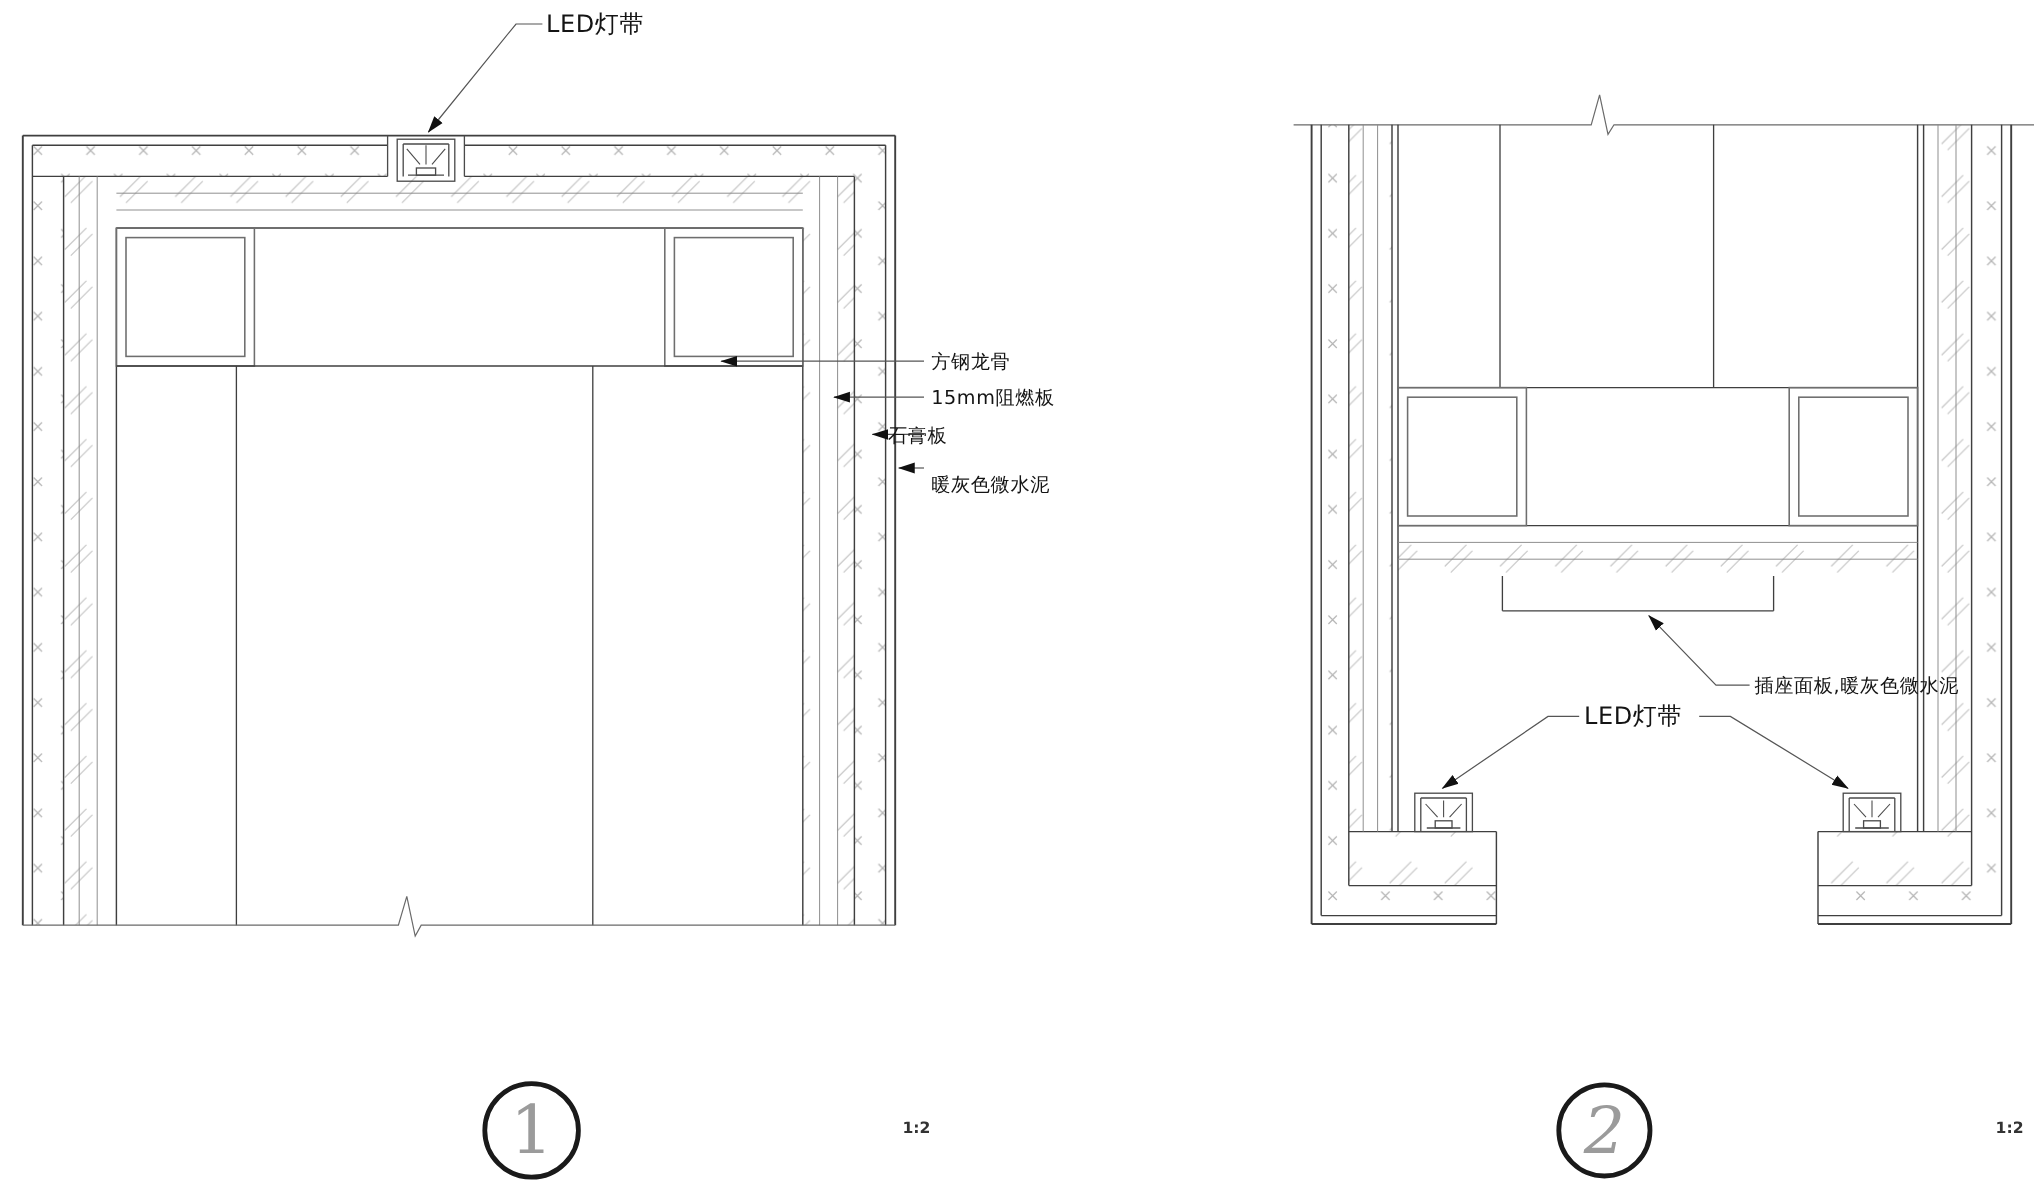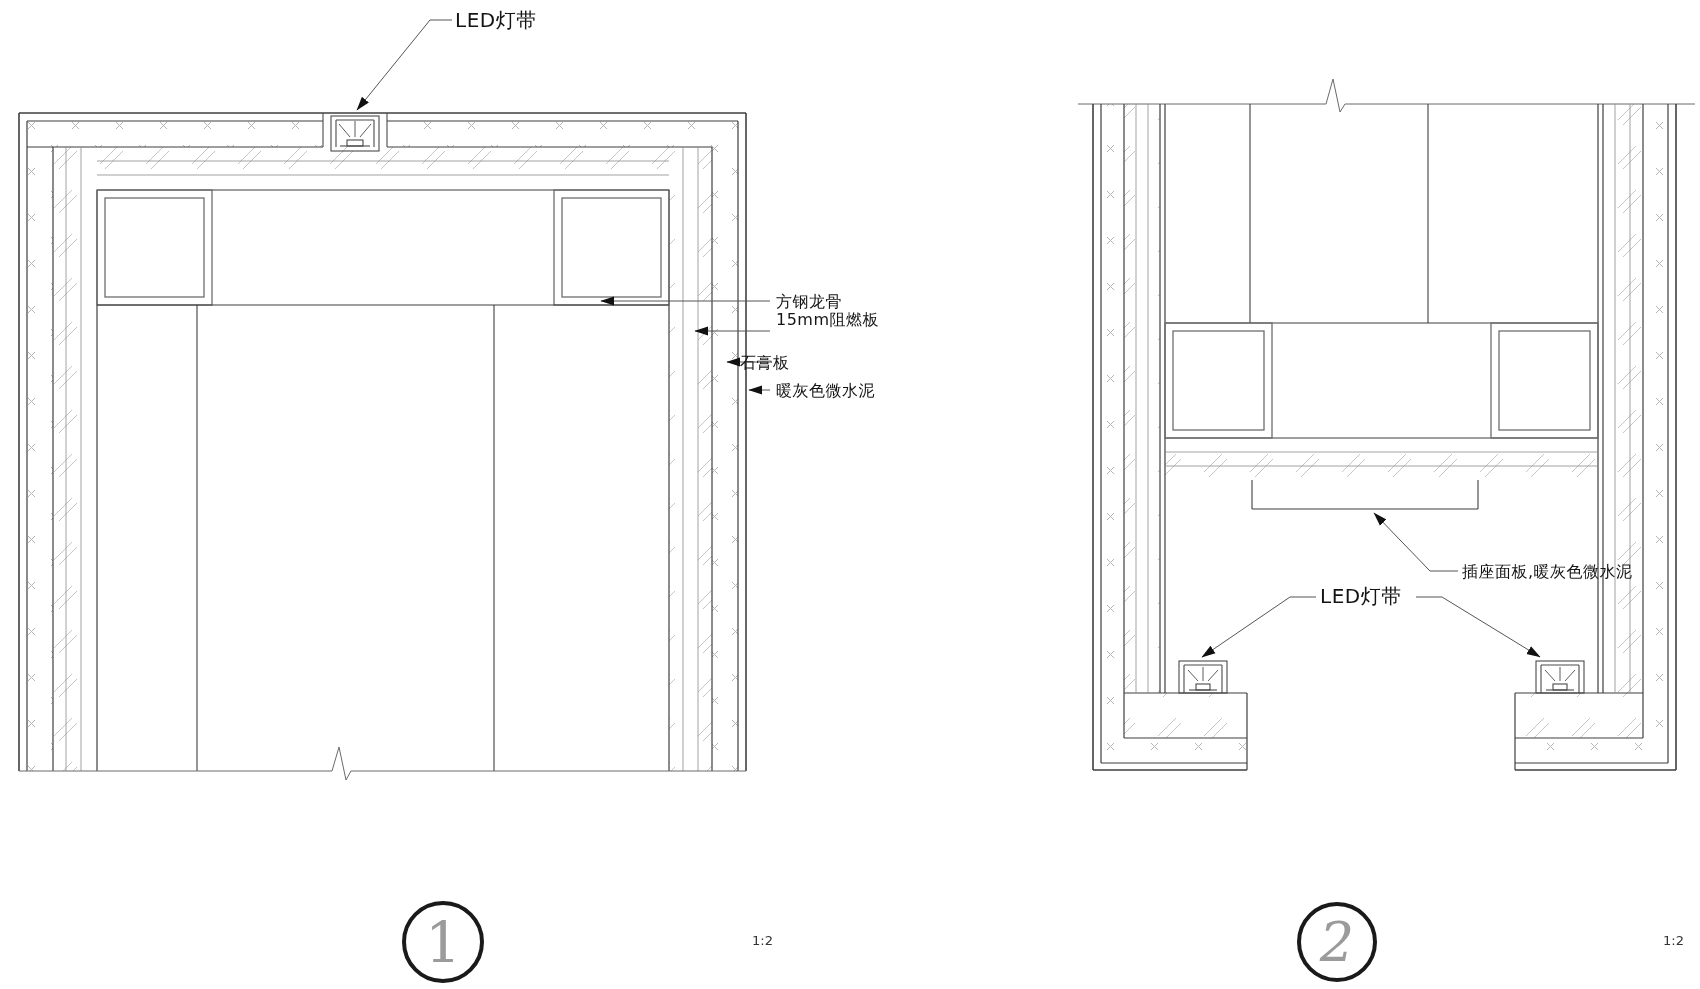--- a/index.html
+++ b/index.html
@@ -6,21 +6,21 @@
   #canvas{position:relative;width:1700px;height:989px;background:#ffffff;overflow:hidden;
           font-family:"DejaVu Sans","Liberation Sans",sans-serif;color:#141414;}
   #linework{position:absolute;left:0;top:0;}
   .lbl{position:absolute;white-space:nowrap;font-size:16px;line-height:21px;color:#141414;letter-spacing:0.5px;}
   .lbl-led{font-size:20px;}
   .numcircle{position:absolute;border:4px solid #1a1a1a;border-radius:50%;
              display:flex;align-items:center;justify-content:center;background:#fff;}
   .numcircle .digit{font-family:"DejaVu Serif","Liberation Serif",serif;color:#9b9b9b;font-weight:400;}
   .dtitle{position:absolute;font-size:27px;font-weight:700;color:#0d0d0d;
           border-bottom:5px solid #0d0d0d;padding-bottom:5px;letter-spacing:1px;}
-  .dscale{position:absolute;font-size:13px;color:#333;font-weight:400;}
+  .dscale{position:absolute;font-size:13px;color:#333;font-weight:700;}
 </style>
 </head>
 <body>
 
 <div id="canvas">
 
 <svg id="linework" width="1700" height="989" viewBox="0 0 1700 989">
   <defs>
     <pattern id="px" width="44" height="46" patternUnits="userSpaceOnUse">
       <path d="M7,7 l7,7 M14,7 l-7,7 M28,30 l7,7 M35,30 l-7,7" stroke="#b5b5b5" stroke-width="1" fill="none"></path>
@@ -223,25 +223,25 @@
       <polyline points="1316,597 1290,597 1202,657" marker-end="url(#ah)"></polyline>
       <polyline points="1416,597 1442,597 1540,657" marker-end="url(#ah)"></polyline>
     </g>
   </g>
 </svg>
 
 <div class="lbl lbl-led" style="left:455px;top:10px">LED灯带</div>
 
 <div class="lbl" style="left:776px;top:291px">方钢龙骨</div>
 
-<div class="lbl" style="left:776px;top:309px">15mm阻燃板</div>
+<div class="lbl" style="left:776px;top:321px">15mm阻燃板</div>
 
 <div class="lbl" style="left:740px;top:352px">石膏板</div>
 
-<div class="lbl" style="left:776px;top:380px">暖灰色微水泥</div>
+<div class="lbl" style="left:776px;top:393px">暖灰色微水泥</div>
 
 <div class="lbl" style="left:1462px;top:561px">插座面板,暖灰色微水泥</div>
 
 <div class="lbl lbl-led" style="left:1320px;top:586px">LED灯带</div>
 
 <div class="numcircle" style="left:402px;top:901px;width:74px;height:74px">
   <span class="digit" style="font-size:56px">1</span>
 </div>
 <div class="dscale" style="left:752px;top:933px">1:2</div>
 

